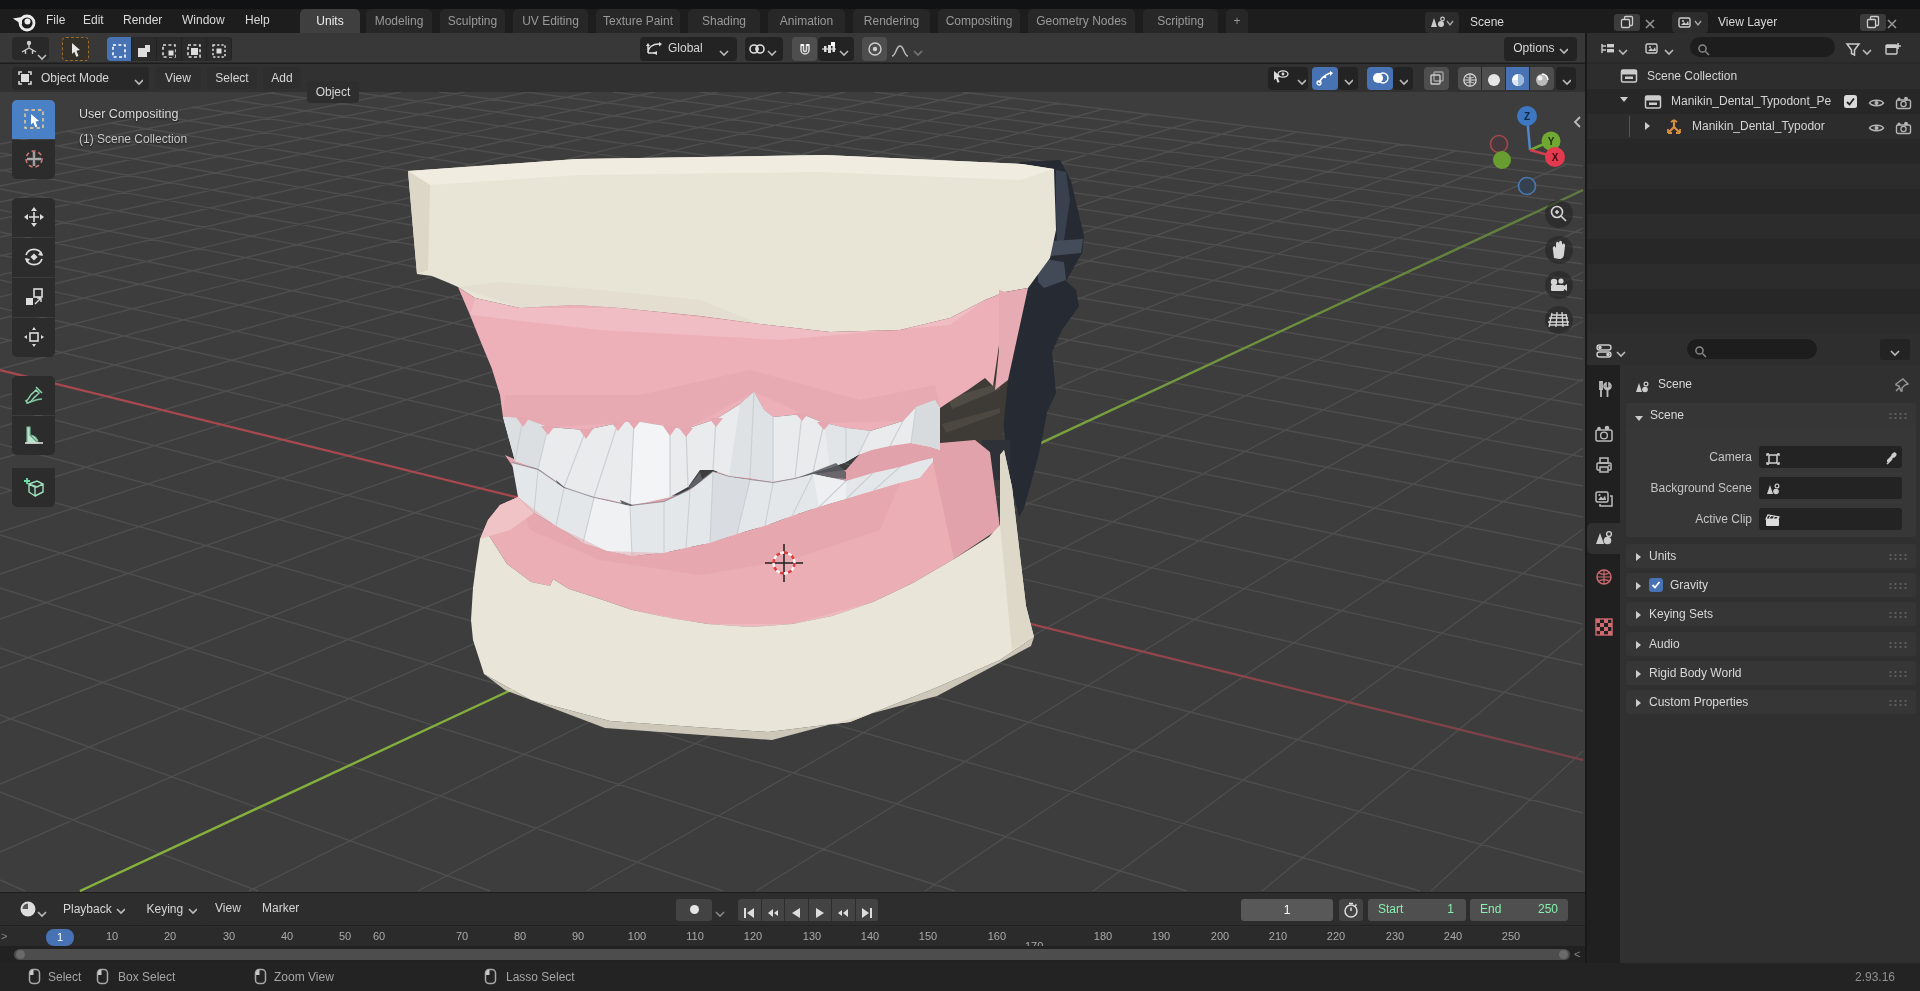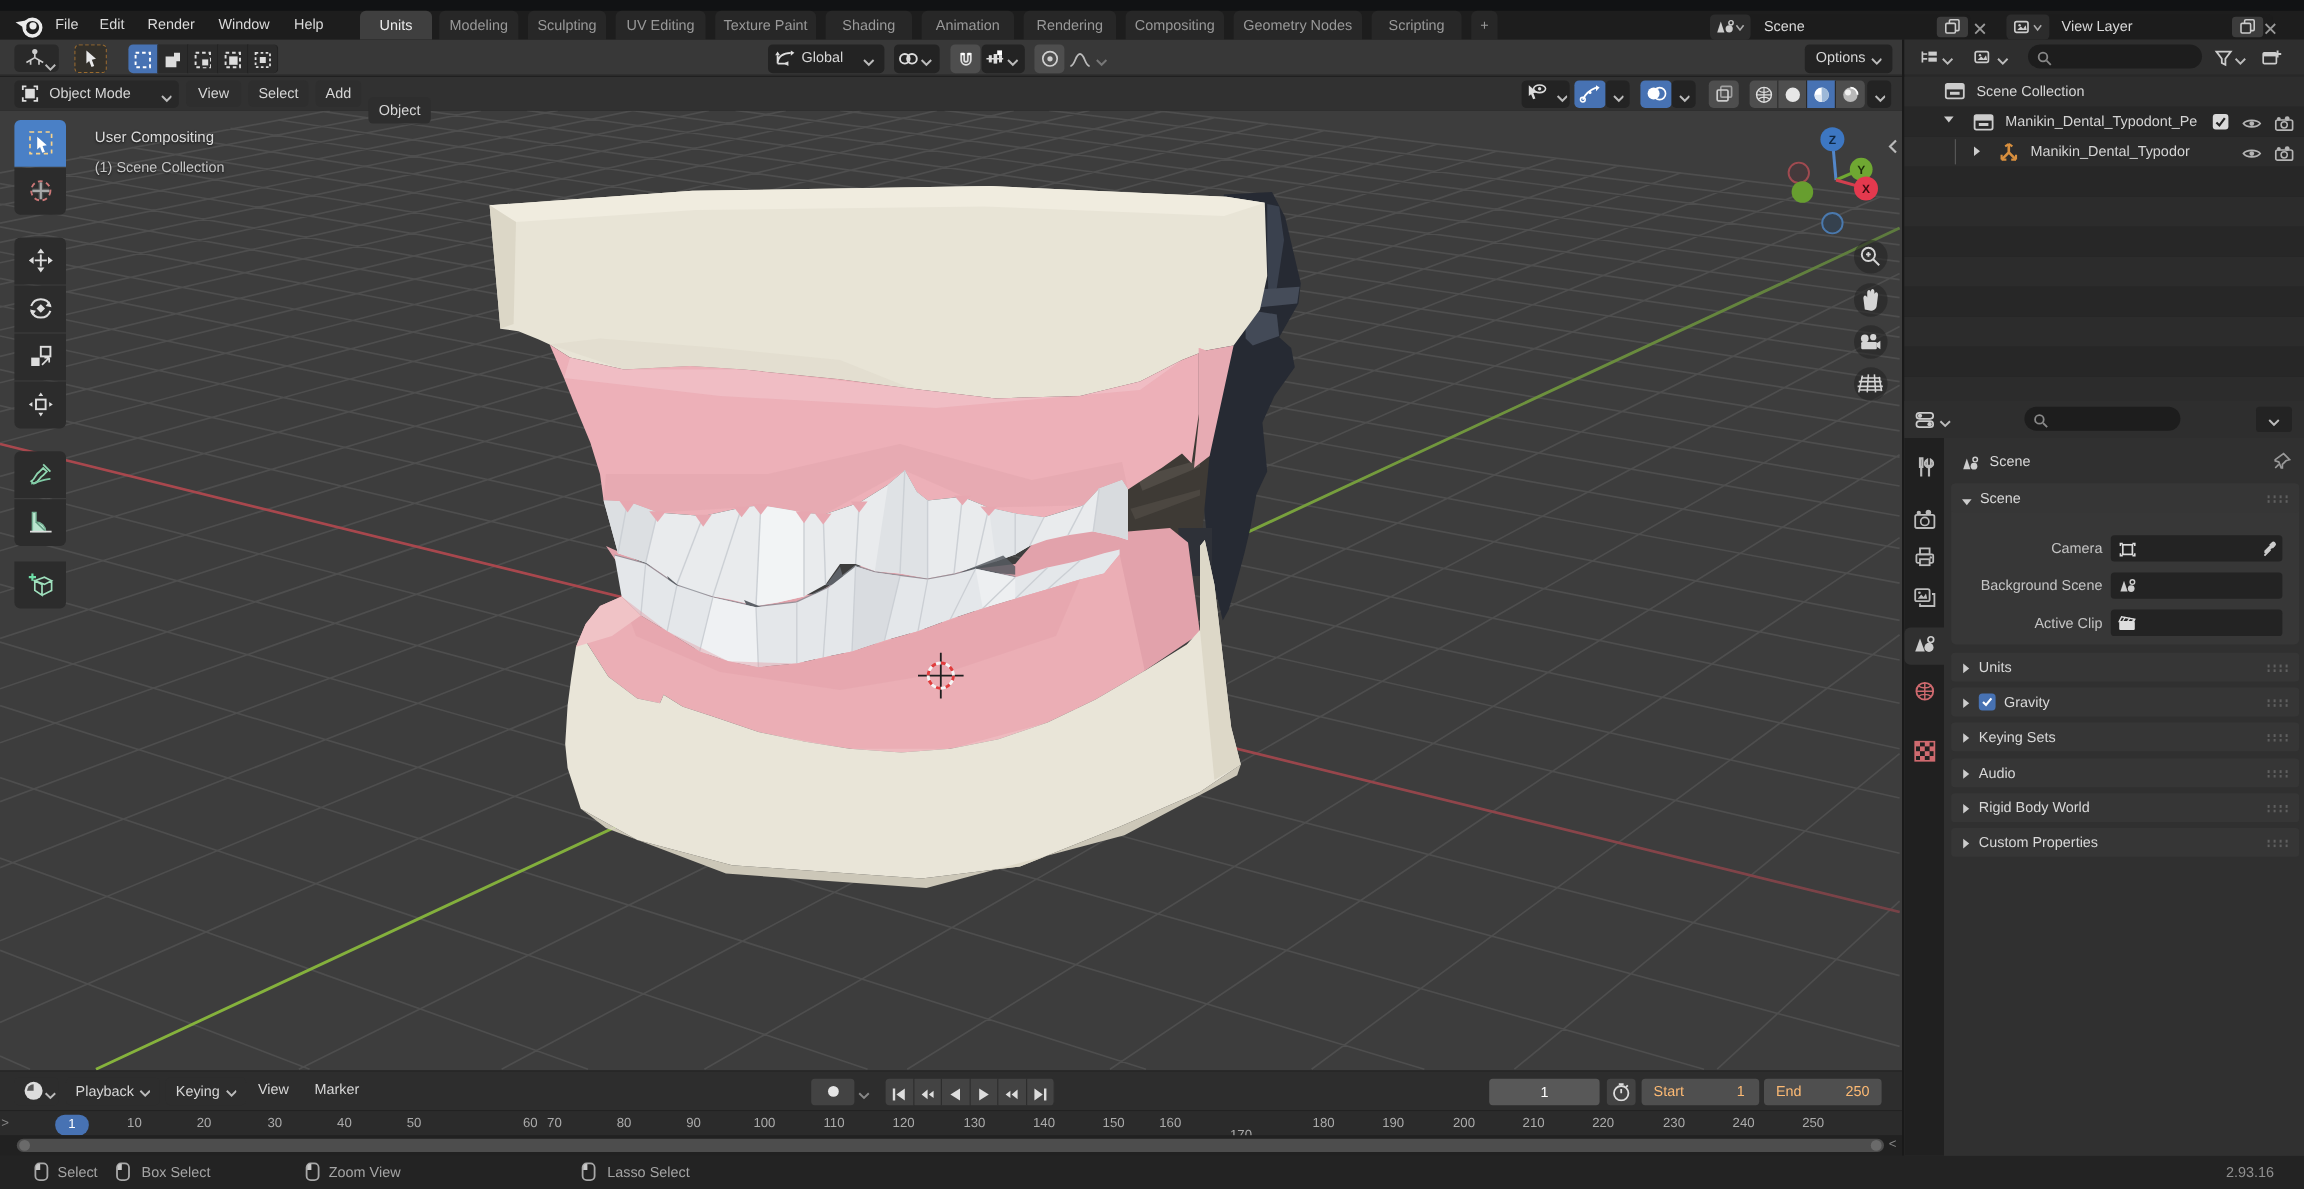--- a/index.html
+++ b/index.html
@@ -26,21 +26,21 @@
 .tbtn{position:absolute;left:12px;width:43px;height:39px;background:#2c2c2c;border-radius:5px}
 .tbtn.first{border-radius:5px 5px 0 0}
 .tbtn.last{border-radius:0 0 5px 5px}
 .tbtn.mid{border-radius:0}
 .tbtn.active{background:#4a80c6}
 
 #tl{left:0;top:893px;width:1585px;height:70px;background:#2d2d2d}
 #tlhead{position:absolute;left:0;top:0;width:1585px;height:33px;background:#2d2d2d;border-bottom:1px solid #222}
 #ruler{position:absolute;left:0;top:34px;width:1585px;height:19px;background:#2b2b2b;color:#aaa;font-size:11px}
 #tlscroll{position:absolute;left:0;top:53px;width:1585px;height:17px;background:#212121}
-.tlbtn{position:absolute;top:6px;height:22px;background:#434343;border-radius:3px;color:#fdba74;font-size:12px}
+.tlbtn{position:absolute;top:6px;height:22px;background:#434343;border-radius:3px;color:#86efac;font-size:12px}
 .tlmenu{position:absolute;top:8px;color:#d6d6d6;font-size:12px}
 
 #status{left:0;top:963px;width:1920px;height:28px;background:#232323;color:#a5a5a5;font-size:12px}
 
 #rp{left:1585px;top:33px;width:335px;height:930px;background:#282828;border-left:2px solid #191919}
 #outliner{position:absolute;left:0;top:0;width:333px;height:299px}
 #outhead{position:absolute;left:0;top:0;width:333px;height:29px;background:#2e2e2e}
 .orow{position:absolute;left:0;width:333px;height:25px;color:#d4d4d4;font-size:12px}
 #props{position:absolute;left:0;top:301px;width:333px;height:629px;background:#303030}
 #phead{position:absolute;left:0;top:0;width:333px;height:31px;background:#2e2e2e}
@@ -512,31 +512,31 @@
         <span style="position:absolute;right:10px;top:3px">250</span>
       </div>
  </div>
  <div id="ruler">
       <div class="abs" style="left:46px;top:2px;width:28px;height:17px;background:#4772b3;border-radius:8px;color:#fff;font-size:11px;text-align:center;line-height:17px">1</div>
       <div class="abs" style="left:92px;top:3px;width:40px;text-align:center">10</div>
       <div class="abs" style="left:150px;top:3px;width:40px;text-align:center">20</div>
       <div class="abs" style="left:209px;top:3px;width:40px;text-align:center">30</div>
       <div class="abs" style="left:267px;top:3px;width:40px;text-align:center">40</div>
       <div class="abs" style="left:325px;top:3px;width:40px;text-align:center">50</div>
-      <div class="abs" style="left:408px;top:3px;width:40px;text-align:right">60</div>
+      <div class="abs" style="left:373px;top:3px;width:40px;text-align:left">60</div>
       <div class="abs" style="left:442px;top:3px;width:40px;text-align:center">70</div>
       <div class="abs" style="left:500px;top:3px;width:40px;text-align:center">80</div>
       <div class="abs" style="left:558px;top:3px;width:40px;text-align:center">90</div>
       <div class="abs" style="left:617px;top:3px;width:40px;text-align:center">100</div>
       <div class="abs" style="left:675px;top:3px;width:40px;text-align:center">110</div>
       <div class="abs" style="left:733px;top:3px;width:40px;text-align:center">120</div>
       <div class="abs" style="left:792px;top:3px;width:40px;text-align:center">130</div>
       <div class="abs" style="left:850px;top:3px;width:40px;text-align:center">140</div>
       <div class="abs" style="left:908px;top:3px;width:40px;text-align:center">150</div>
-      <div class="abs" style="left:966px;top:3px;width:40px;text-align:left">160</div>
+      <div class="abs" style="left:966px;top:3px;width:40px;text-align:right">160</div>
       <div class="abs" style="left:1025px;top:13px;width:40px;text-align:left">170</div>
       <div class="abs" style="left:1083px;top:3px;width:40px;text-align:center">180</div>
       <div class="abs" style="left:1141px;top:3px;width:40px;text-align:center">190</div>
       <div class="abs" style="left:1200px;top:3px;width:40px;text-align:center">200</div>
       <div class="abs" style="left:1258px;top:3px;width:40px;text-align:center">210</div>
       <div class="abs" style="left:1316px;top:3px;width:40px;text-align:center">220</div>
       <div class="abs" style="left:1375px;top:3px;width:40px;text-align:center">230</div>
       <div class="abs" style="left:1433px;top:3px;width:40px;text-align:center">240</div>
       <div class="abs" style="left:1491px;top:3px;width:40px;text-align:center">250</div>
     </div>

